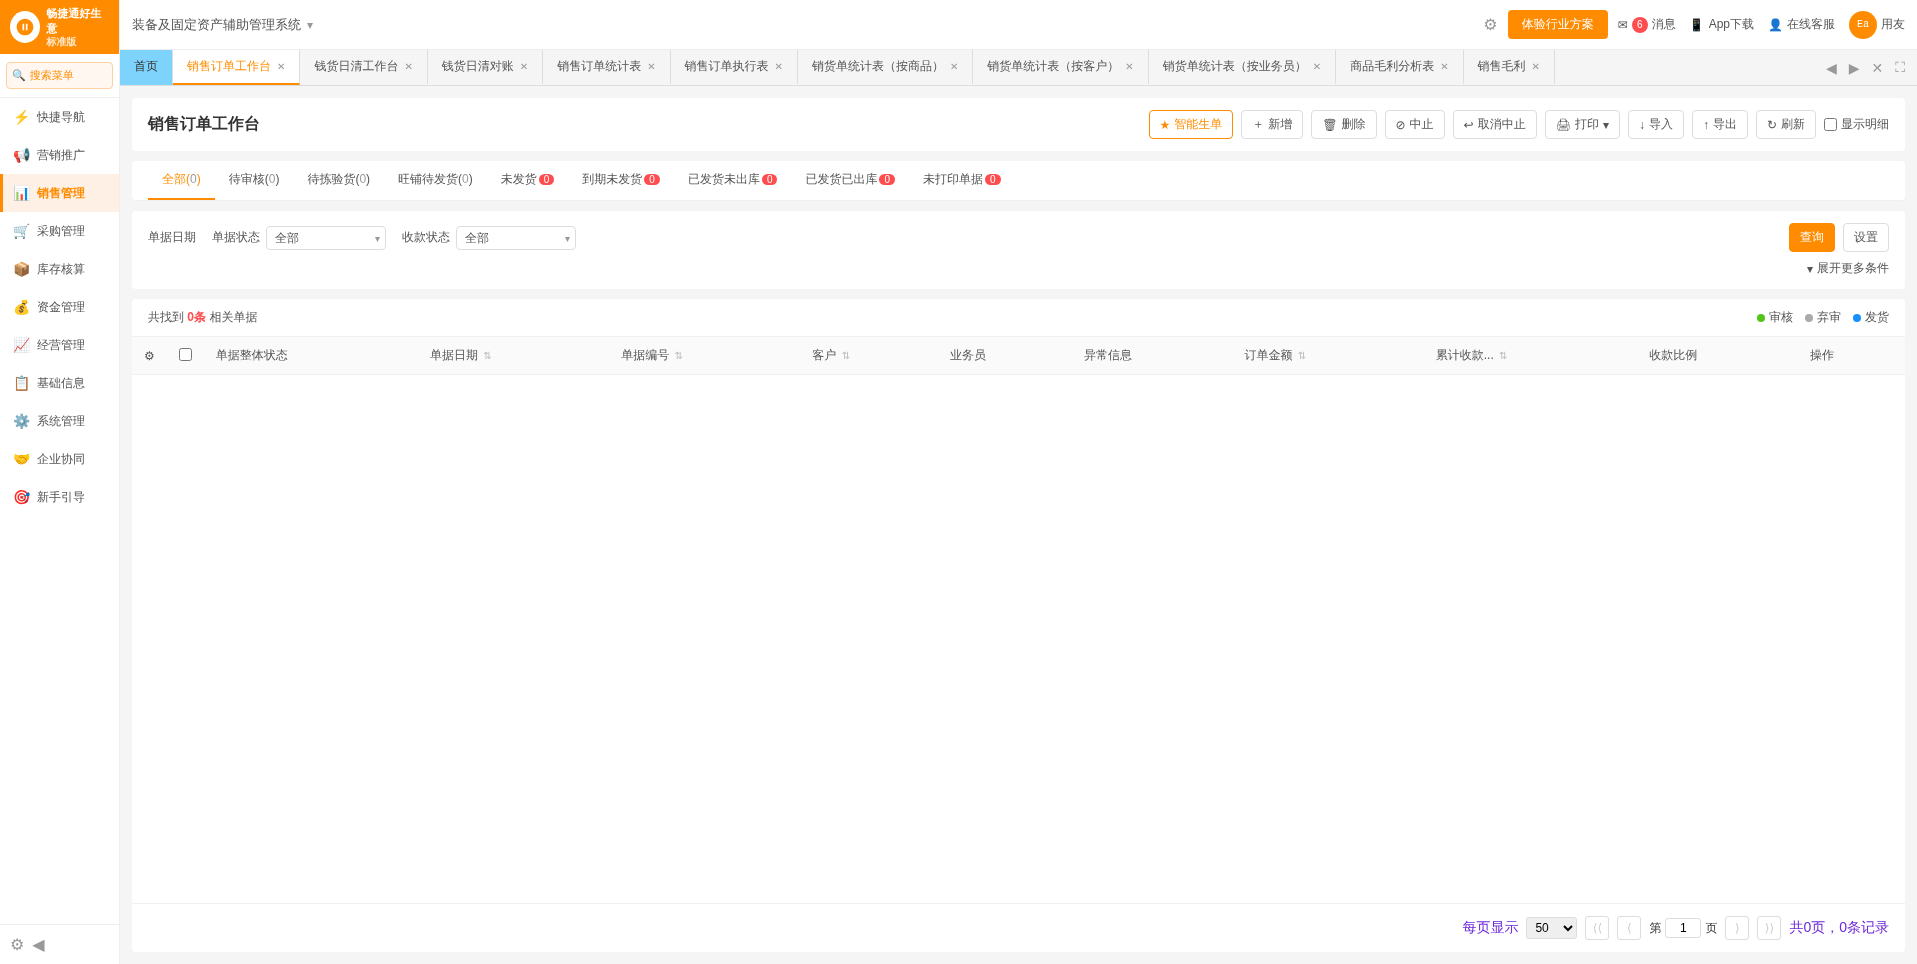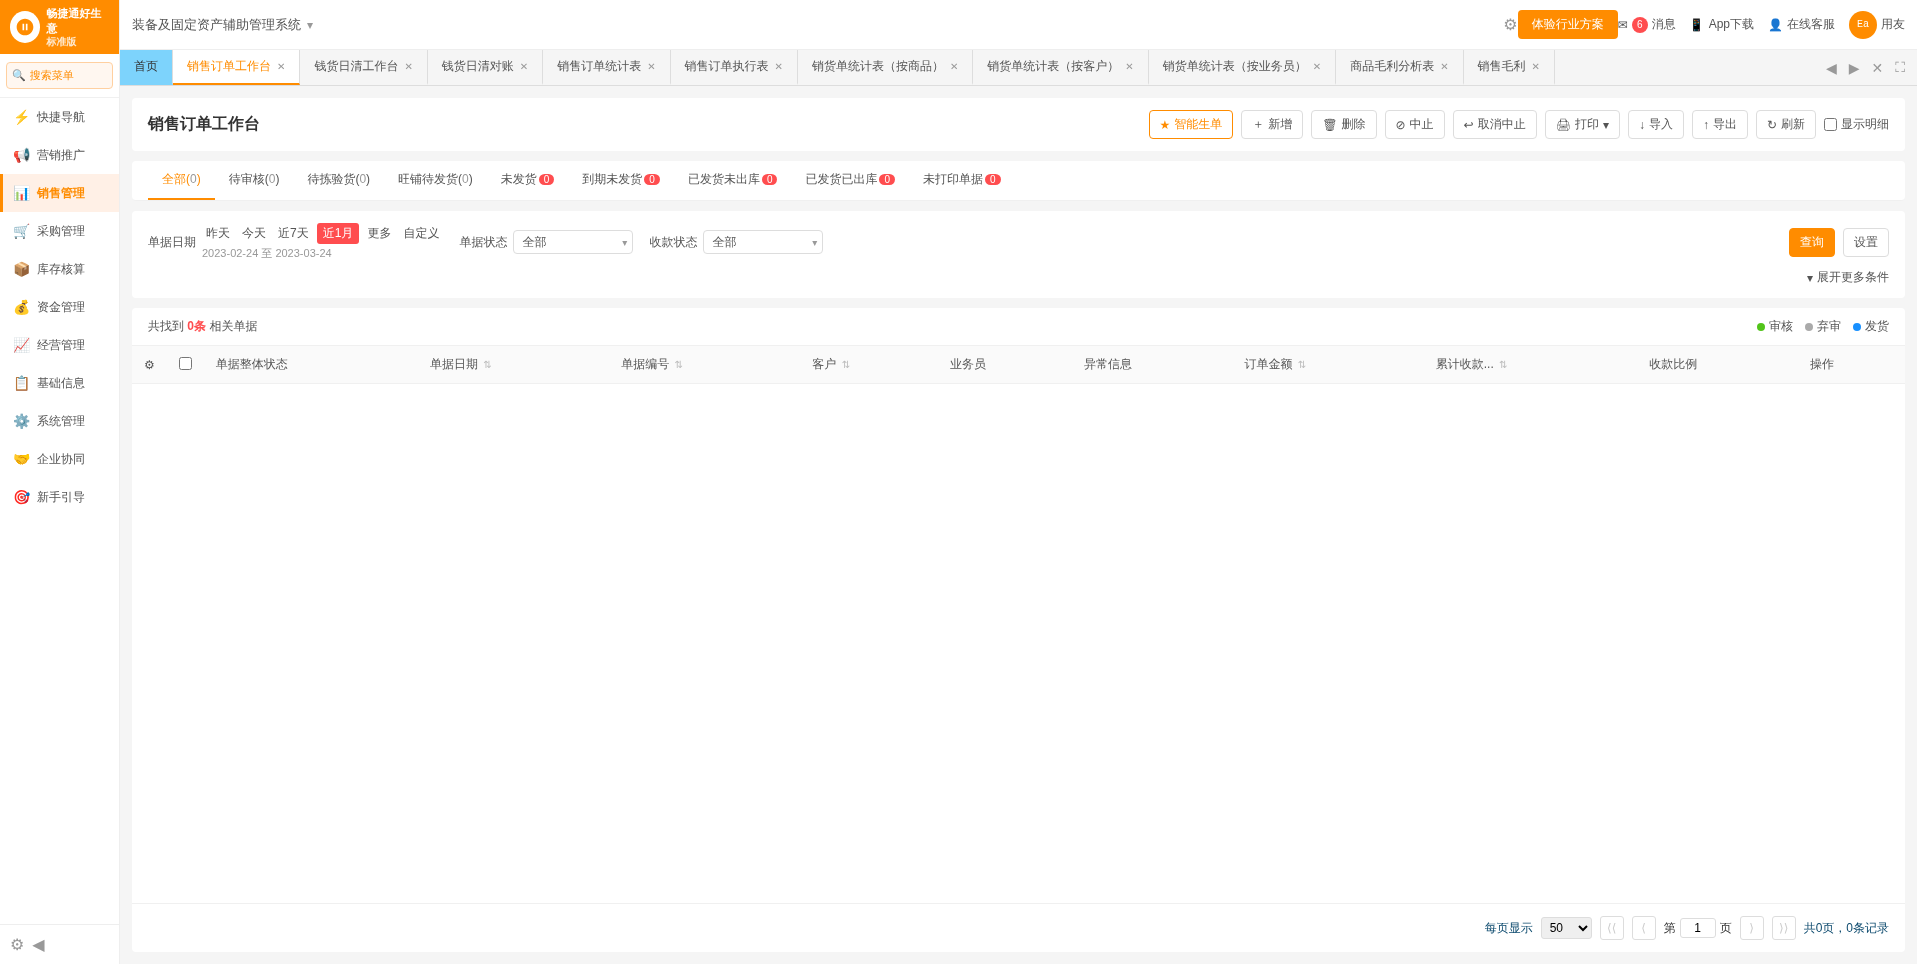--- a/index.html
+++ b/index.html
@@ -16,21 +16,21 @@
     .sidebar-nav-item { display: flex; align-items: center; gap: 6px; padding: 10px 10px; cursor: pointer; font-size: 12px; color: #555; border-left: 3px solid transparent; }
     .sidebar-nav-item.active { background: #fff0e6; color: #ff8c00; border-left-color: #ff8c00; font-weight: bold; }
     .sidebar-nav-icon { width: 18px; height: 18px; display: inline-flex; align-items: center; justify-content: center; font-size: 14px; }
     .sidebar-bottom { margin-top: auto; padding: 10px; display: flex; gap: 8px; border-top: 1px solid #eee; }
     .sidebar-bottom-btn { color: #999; cursor: pointer; font-size: 16px; }
 
     
     .main { flex: 1; display: flex; flex-direction: column; overflow: hidden; }
 
     
-    .topbar { background: #fff; height: 50px; display: flex; align-items: center; padding: 0 12px; border-bottom: 1px solid #eee; flex-shrink: 0; }
+    .topbar { background: #fff; height: 50px; display: flex; align-items: center; padding: 0 12px; gap: 10px; border-bottom: 1px solid #eee; flex-shrink: 0; }
     .topbar-title { font-size: 13px; color: #555; flex: 1; display: flex; align-items: center; gap: 6px; }
     .topbar-title-chevron { color: #999; font-size: 12px; }
     .topbar-gear { color: #999; cursor: pointer; font-size: 16px; }
     .topbar-experience-btn { background: #ff8c00; color: #fff; border: none; border-radius: 4px; padding: 6px 14px; font-size: 12px; cursor: pointer; }
     .topbar-right { display: flex; align-items: center; gap: 14px; color: #555; font-size: 12px; }
     .topbar-right-item { display: flex; align-items: center; gap: 4px; cursor: pointer; }
     .badge { background: #ff4d4f; color: #fff; border-radius: 50%; width: 16px; height: 16px; font-size: 10px; display: inline-flex; align-items: center; justify-content: center; }
     .user-avatar { width: 28px; height: 28px; background: #ff8c00; border-radius: 50%; display: flex; align-items: center; justify-content: center; color: #fff; font-size: 11px; }
 
     
@@ -97,21 +97,21 @@
     .th-gear { width: 30px; text-align: center; }
     .th-check { width: 30px; text-align: center; }
 
     
     .empty-state { flex: 1; display: flex; flex-direction: column; align-items: center; justify-content: center; padding: 40px; }
     .empty-icon { font-size: 80px; color: #ffd0a0; margin-bottom: 16px; }
     .empty-text { font-size: 13px; color: #999; }
 
     
     .pagination { padding: 12px 16px; display: flex; align-items: center; justify-content: flex-end; gap: 8px; border-top: 1px solid #f0f0f0; }
-    .pagination-info { font-size: 12px; color: #0c4a6e; }
+    .pagination-info { font-size: 14px; color: #6d28d9; }
     .pagination-select { border: 1px solid #ddd; border-radius: 3px; padding: 2px 4px; font-size: 12px; }
     .pagination-btn { width: 24px; height: 24px; border: 1px solid #ddd; background: #fff; border-radius: 3px; display: inline-flex; align-items: center; justify-content: center; cursor: pointer; font-size: 12px; color: #555; }
     .pagination-btn.disabled { color: #ccc; cursor: default; }
     .pagination-page { display: flex; align-items: center; gap: 4px; font-size: 12px; }
     .pagination-page input { width: 36px; border: 1px solid #ddd; border-radius: 3px; padding: 2px 4px; text-align: center; font-size: 12px; }
 
     
     ::-webkit-scrollbar { width: 6px; height: 6px; }
     ::-webkit-scrollbar-track { background: #f1f1f1; }
     ::-webkit-scrollbar-thumb { background: #ccc; border-radius: 3px; }
@@ -348,31 +348,20 @@
       </div>
       <div class="filter-tab">
         <span>未打印单据</span><span class="count-badge">0</span>
       </div>
     </div>
 
     <div class="filter-area">
       <div class="filter-row">
         <div class="filter-item">
           <span class="filter-label">单据日期</span>
-          <div class="filter-date-row">
-            <div class="filter-quick-btns">
-              <span class="filter-quick-btn">昨天</span>
-              <span class="filter-quick-btn">今天</span>
-              <span class="filter-quick-btn">近7天</span>
-              <span class="filter-quick-btn active-month">近1月</span>
-              <span class="filter-quick-btn">更多</span>
-              <span class="filter-quick-btn">自定义</span>
-            </div>
-            <div class="filter-date-range">2023-02-24 至 2023-03-24</div>
-          </div>
         </div>
         <div class="filter-item">
           <span class="filter-label">单据状态</span>
           <div class="filter-select-wrapper">
             <select class="filter-select">
               <option>全部</option>
             </select>
           </div>
         </div>
         <div class="filter-item">

